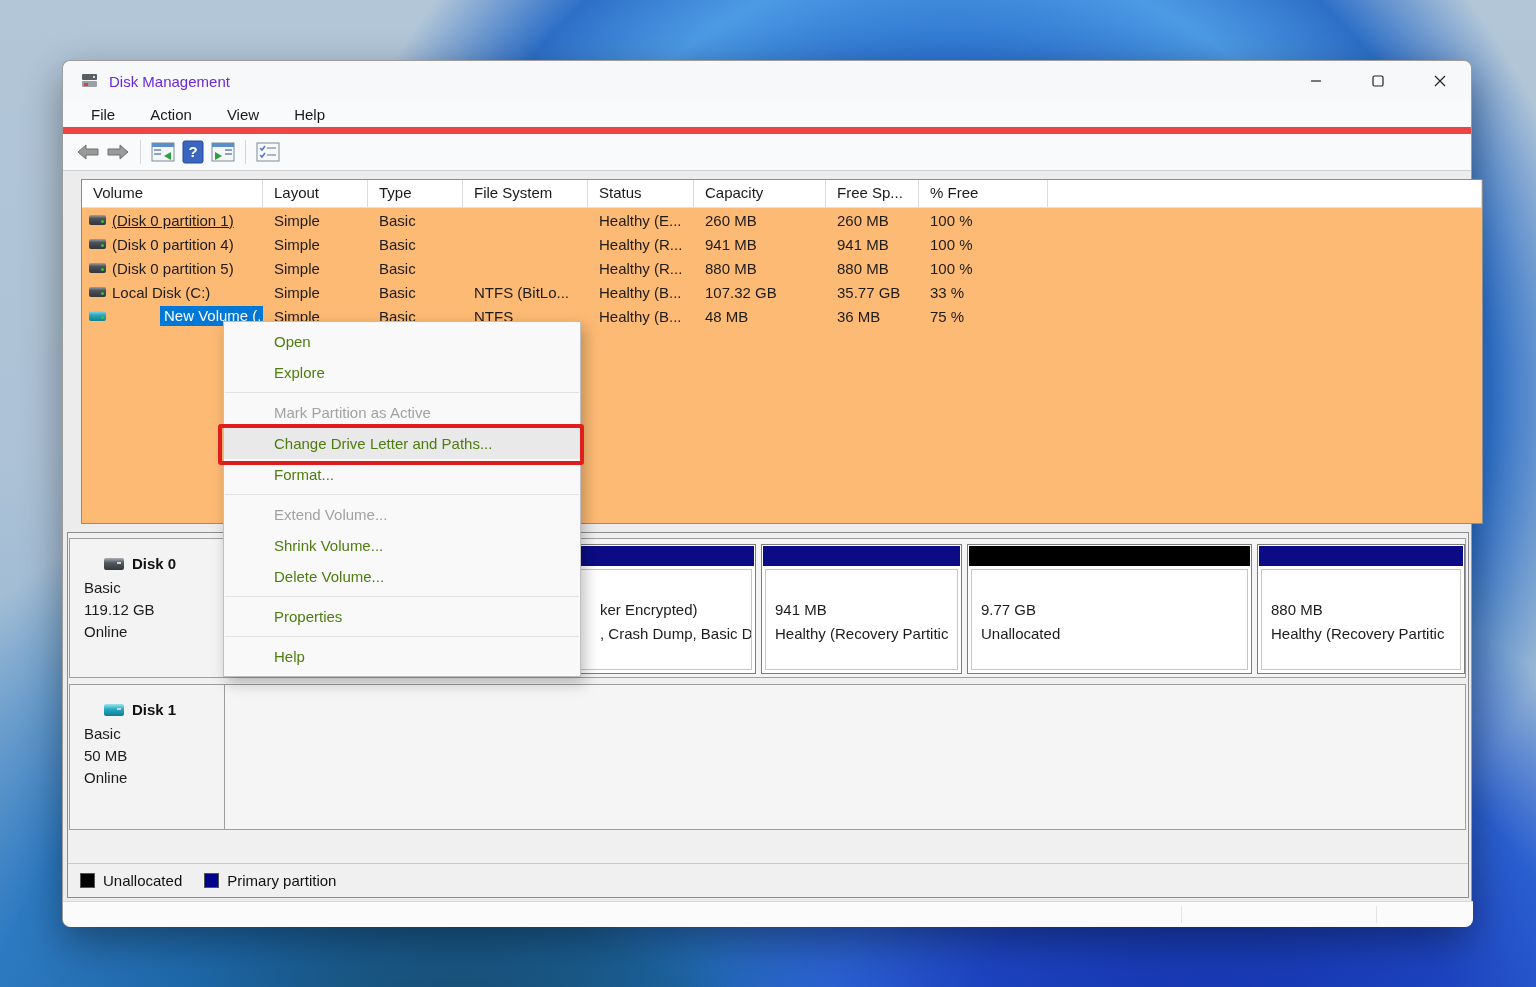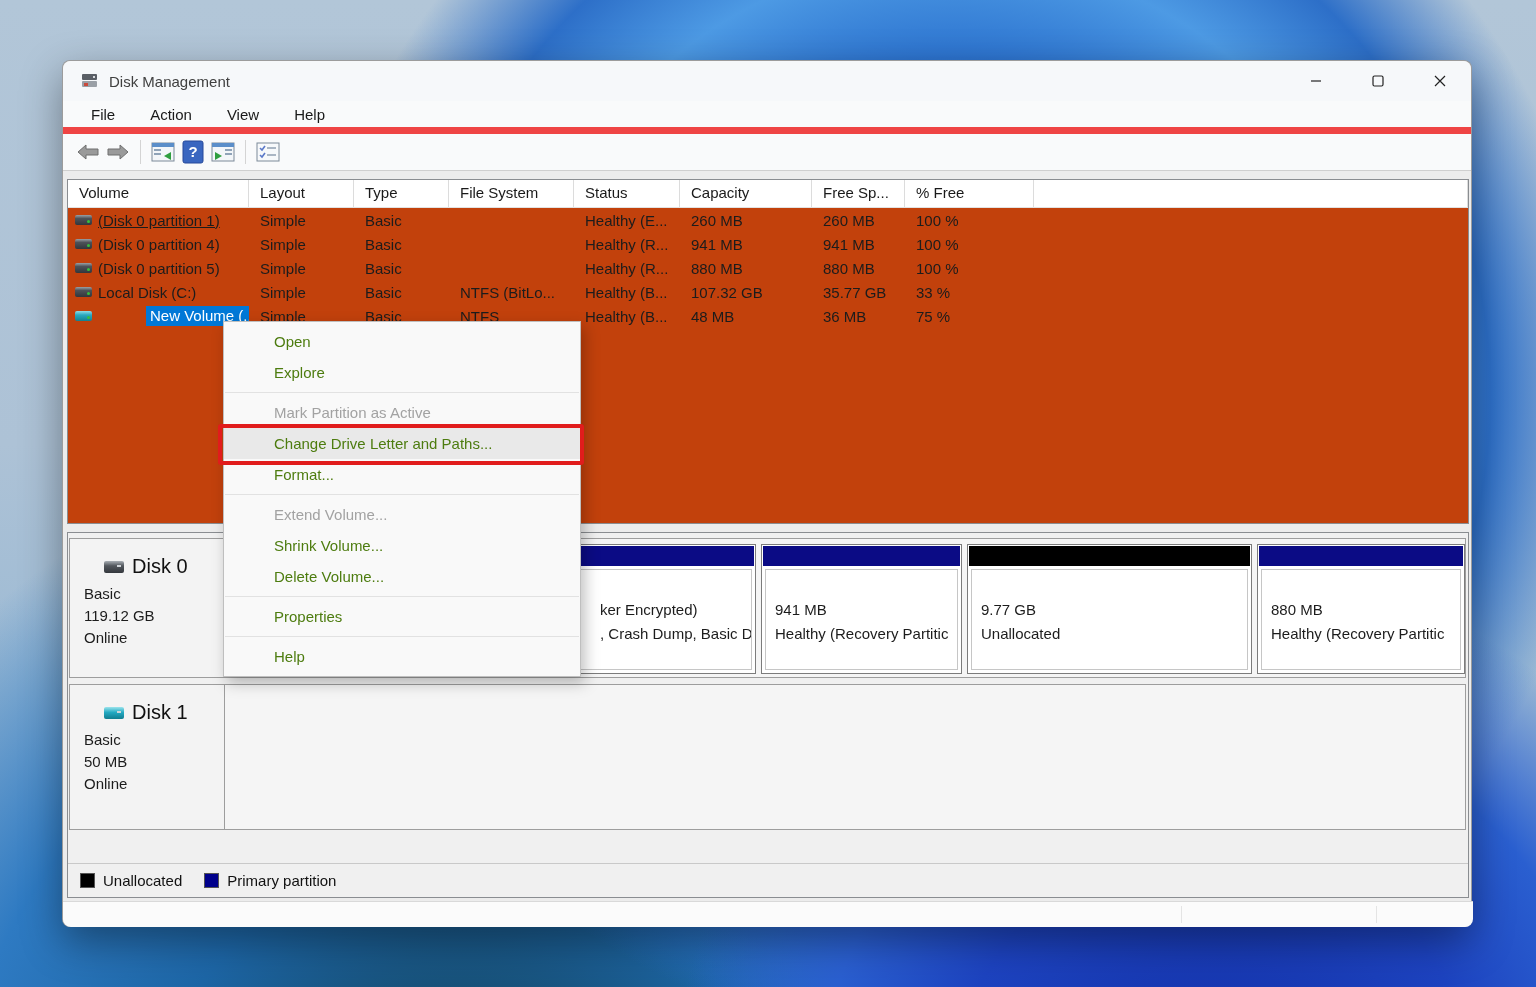--- a/index.html
+++ b/index.html
@@ -17,40 +17,40 @@
   }
 
   
   .window { position:absolute; left:62px; top:60px; width:1410px; height:867px;
     background:#ececec; border-radius:8px; border:1px solid rgba(60,60,60,.45);
     box-shadow:0 14px 40px rgba(0,0,0,.38); }
 
   .titlebar { position:absolute; left:0; top:0; width:100%; height:40px;
     background:#f6f8fa; border-radius:8px 8px 0 0; display:flex; align-items:center; }
   .app-icon { margin:0 10px 0 18px; display:inline-flex; }
-  .title { font-size:15px; color:#404040; }
+  .title { font-size:15px; color:#6d28d9; }
   .controls { margin-left:auto; display:flex; height:100%; }
   .ctrl { width:62px; height:100%; display:flex; align-items:center; justify-content:center;
     color:#222; }
   .ctrl svg { display:block; }
 
   .menubar { position:absolute; left:0; top:40px; width:100%; height:33px;
     background:#f9fafb; display:flex; align-items:center; padding-left:16px;
     border-bottom:7px solid #ef4444; }
   .menubar .mi { font-size:15px; color:#191919; padding:4px 12px; margin-right:11px; }
 
   .toolbar { position:absolute; left:0; top:73px; width:100%; height:37px;
     background:#f9fafb; display:flex; align-items:center; padding-left:10px;
     border-bottom:1px solid #cfcfcf; }
   .tbtn { width:30px; height:28px; display:flex; align-items:center; justify-content:center; }
   .tsep { width:1px; height:24px; background:#d4d4d4; margin:0 7px; }
 
   
-  .toppane { position:absolute; left:4px; top:118px; width:1402px; height:345px;
-    background:#c2410c; border:1px solid #8a8d91; overflow:hidden; }
+  .toppane { position:absolute; left:18px; top:118px; width:1402px; height:345px;
+    background:#fdba74; border:1px solid #8a8d91; overflow:hidden; }
   .thead { display:grid; grid-template-columns:181px 105px 95px 125px 106px 132px 93px 129px 1fr;
     height:28px; border-bottom:1px solid #e2e2e2; background:#fff; }
   .th { font-size:15px; color:#1a1a1a; padding:4px 0 0 11px;
     border-right:1px solid #dcdcdc; white-space:nowrap; overflow:hidden; }
   .trow { display:grid; grid-template-columns:181px 105px 95px 125px 106px 132px 93px 129px 1fr;
     height:24px; align-items:center; }
   .td { font-size:15px; color:#1c1c1c; padding-left:11px; white-space:nowrap; overflow:hidden; }
   .vol { display:flex; align-items:center; padding-left:7px; }
   .vicon { width:17px; height:10px; border-radius:2px; margin-right:6px; flex:0 0 auto;
     background:linear-gradient(180deg,#9aa0a6 0%,#4d5258 35%,#32363b 100%);
@@ -59,21 +59,21 @@
     background:#35c03c; border-radius:50%; }
   .vicon.teal { background:linear-gradient(180deg,#8fdce6 0%,#2aa9c0 40%,#13808f 100%); }
   .vsel { background:#0078d7; color:#fff; padding:1px 6px 2px 4px; }
 
   
   .bottompane { position:absolute; left:4px; top:471px; width:1402px; height:366px;
     background:#f0f0f0; border:1px solid #8a8d91; }
   .diskrow { position:absolute; left:1px; width:1397px; border:1px solid #9d9d9d; background:#f5f5f5; }
   .disklabel { position:absolute; left:0; top:0; width:155px; height:100%;
     border-right:1px solid #9d9d9d; background:#f3f3f3; padding:16px 0 0 14px; }
-  .dname { font-size:20px; font-weight:normal; color:#111; display:flex; align-items:center;padding-left:20px; }
+  .dname { font-size:15px; font-weight:bold; color:#111; display:flex; align-items:center;padding-left:20px; }
   .dicon { width:20px; height:12px; border-radius:2px; margin-right:8px;
     background:linear-gradient(180deg,#a9afb5 0%,#53585e 40%,#33373c 100%); position:relative; }
   .dicon::after { content:""; position:absolute; right:3px; top:4px; width:4px; height:2px; background:#cfd4d8; }
   .dicon.teal { background:linear-gradient(180deg,#9be4ec 0%,#23a9c2 45%,#117d90 100%); }
   .dmeta { font-size:15px; color:#1c1c1c; margin-top:5px; line-height:22px; }
   .partarea { position:absolute; left:156px; top:0; right:0; height:100%; }
   .part { position:absolute; top:5px; border:1px solid #7c7c7c; background:#fff; }
   .pbar { height:20px; margin:1px; }
   .pbody { position:absolute; left:3px; right:3px; top:24px; bottom:3px;
     border:1px solid #c6c6c6; background:#fff; overflow:hidden; white-space:nowrap; }

